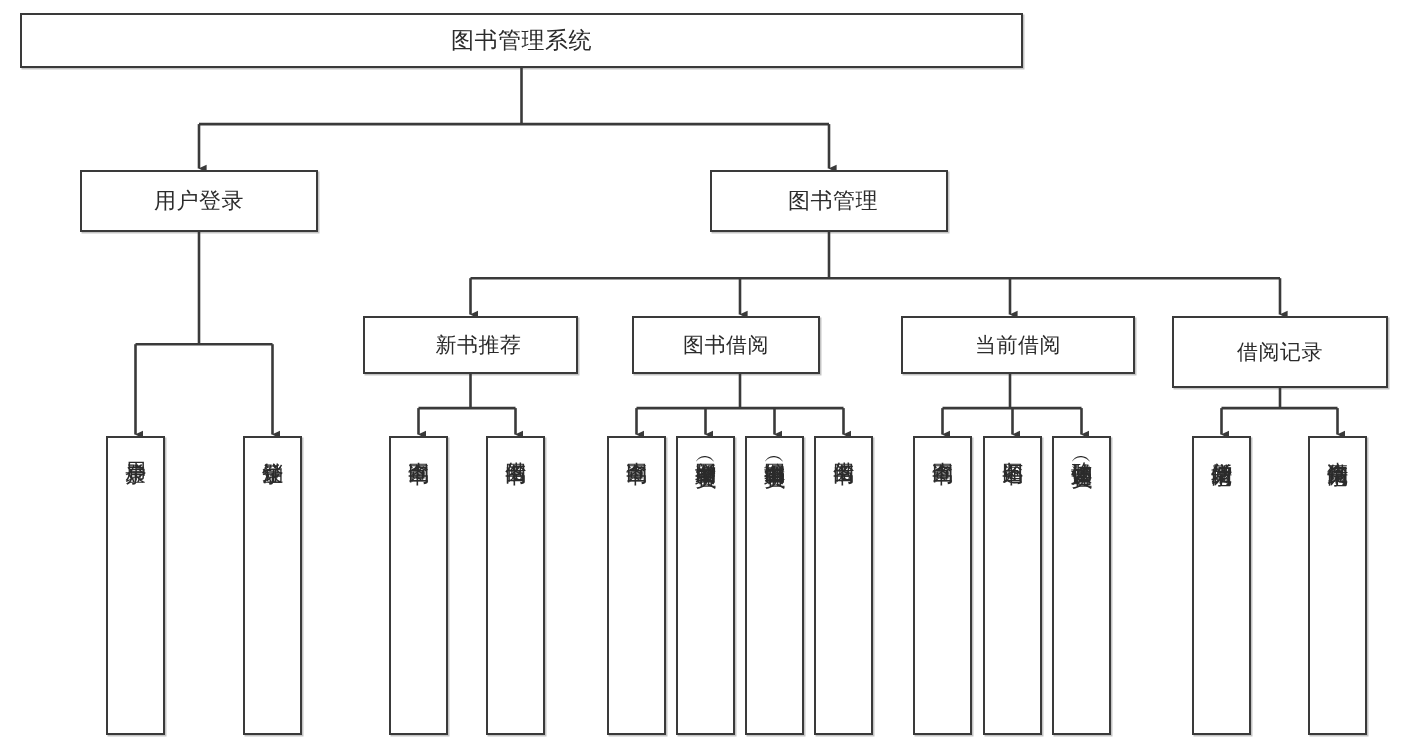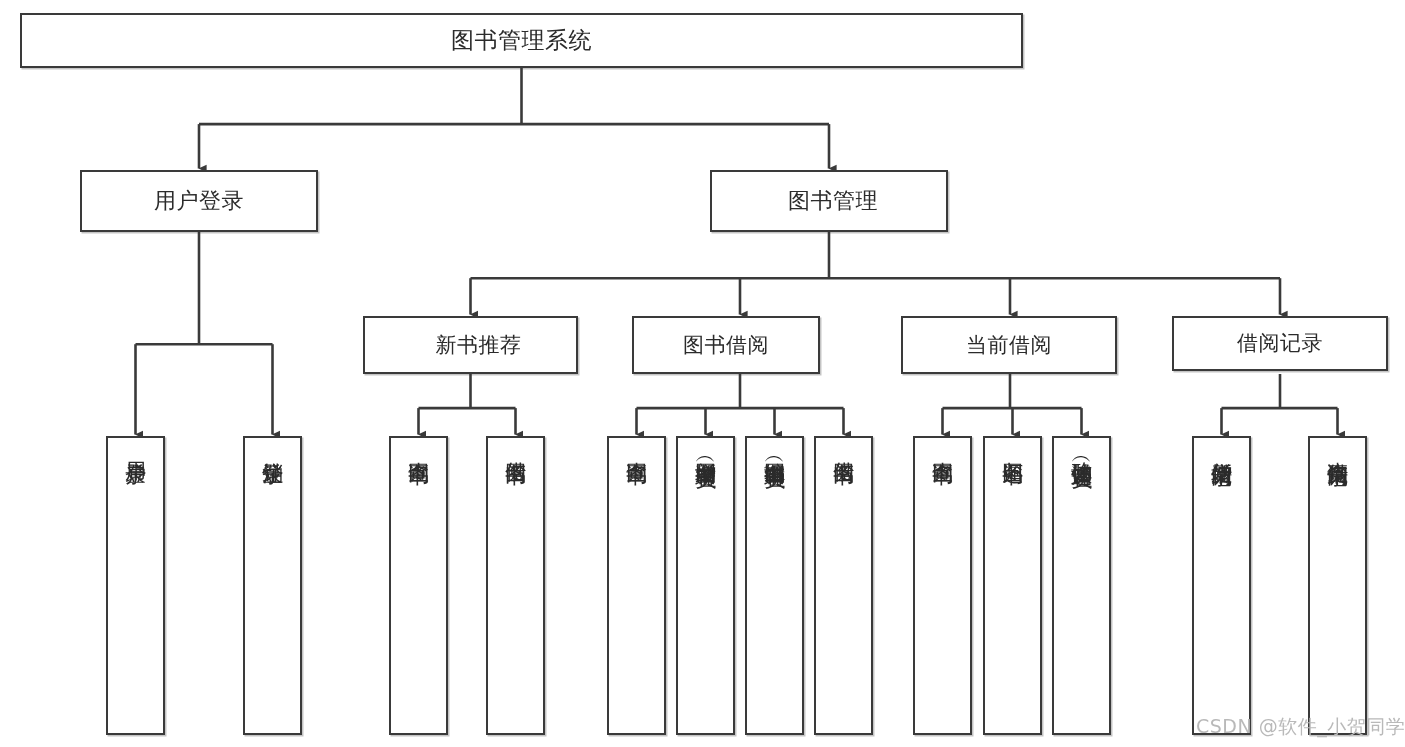--- a/index.html
+++ b/index.html
@@ -125,24 +125,24 @@
       </div>
       <div class="node horiz n-l2" style="left: 710px; top: 170px; width: 238px; height: 62px; padding-left: 8px;">
         <span class="lbl">图书管理</span>
       </div>
       <div class="node horiz n-l3" style="left: 363px; top: 316px; width: 215px; height: 58px; padding-left: 16px;">
         <span class="lbl">新书推荐</span>
       </div>
       <div class="node horiz n-l3" style="left: 632px; top: 316px; width: 188px; height: 58px;">
         <span class="lbl">图书借阅</span>
       </div>
-      <div class="node horiz n-l3" style="left: 901px; top: 316px; width: 216px; height: 58px;">
+      <div class="node horiz n-l3" style="left: 901px; top: 316px; width: 234px; height: 58px;">
         <span class="lbl">当前借阅</span>
       </div>
-      <div class="node horiz n-l3" style="left: 1172px; top: 316px; width: 216px; height: 55px;">
+      <div class="node horiz n-l3" style="left: 1172px; top: 316px; width: 216px; height: 72px;">
         <span class="lbl">借阅记录</span>
       </div>
       <div class="node vert n-leaf" style="left: 106px; top: 436px; width: 59px; height: 299px;">
         <span class="lbl">用户登录</span>
       </div>
       <div class="node vert n-leaf" style="left: 243px; top: 436px; width: 59px; height: 299px;">
         <span class="lbl">注销登录</span>
       </div>
       <div class="node vert n-leaf" style="left: 389px; top: 436px; width: 59px; height: 299px;">
         <span class="lbl">查询图书</span>
@@ -172,15 +172,14 @@
         <span class="lbl">确认归还（管理员）</span>
       </div>
       <div class="node vert n-leaf" style="left: 1192px; top: 436px; width: 59px; height: 299px;">
         <span class="lbl">新增借阅记录</span>
       </div>
       <div class="node vert n-leaf" style="left: 1308px; top: 436px; width: 59px; height: 299px;">
         <span class="lbl">查询借阅记录</span>
       </div>
     </div>
 
-  <div class="watermark" style="left:1196px; top:714px;">CSDN @软件_小贺同学</div>
 
 </div>
 
 </body></html>

